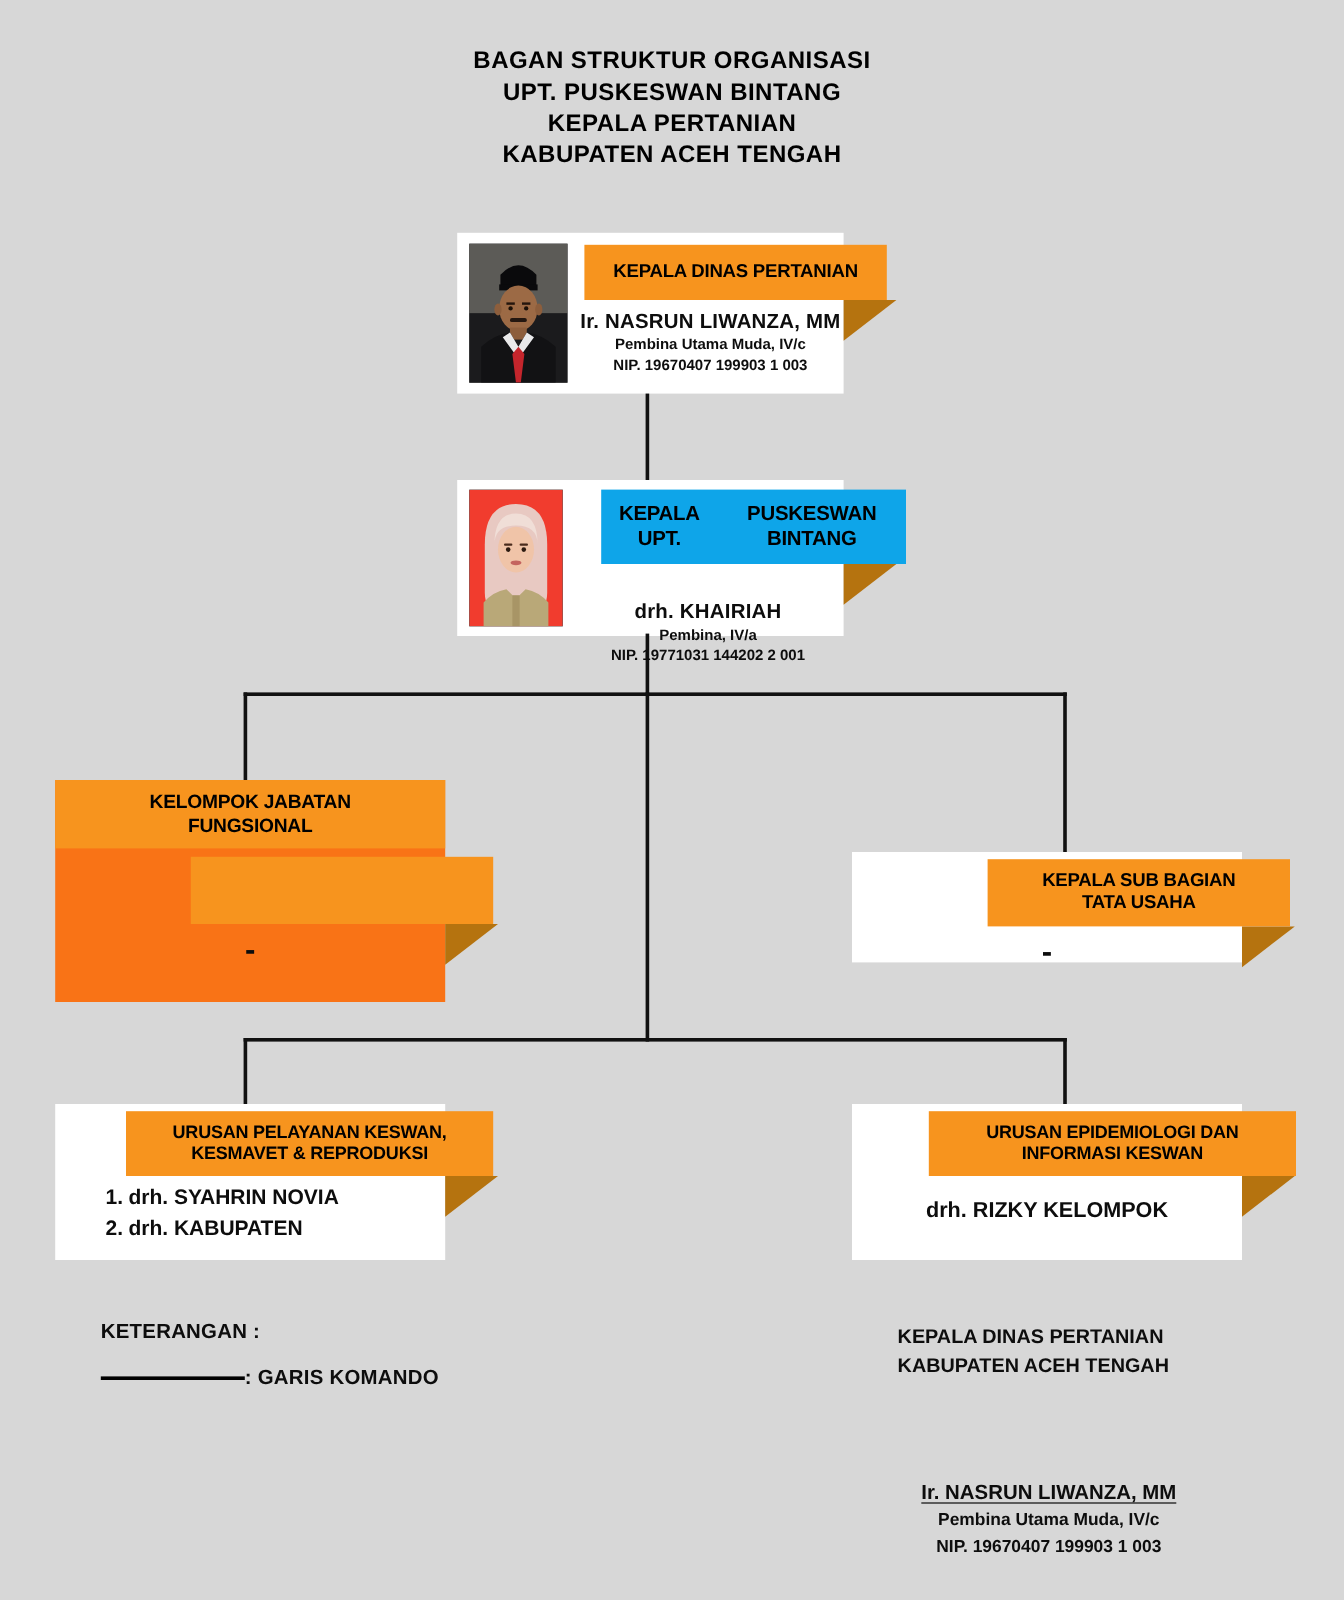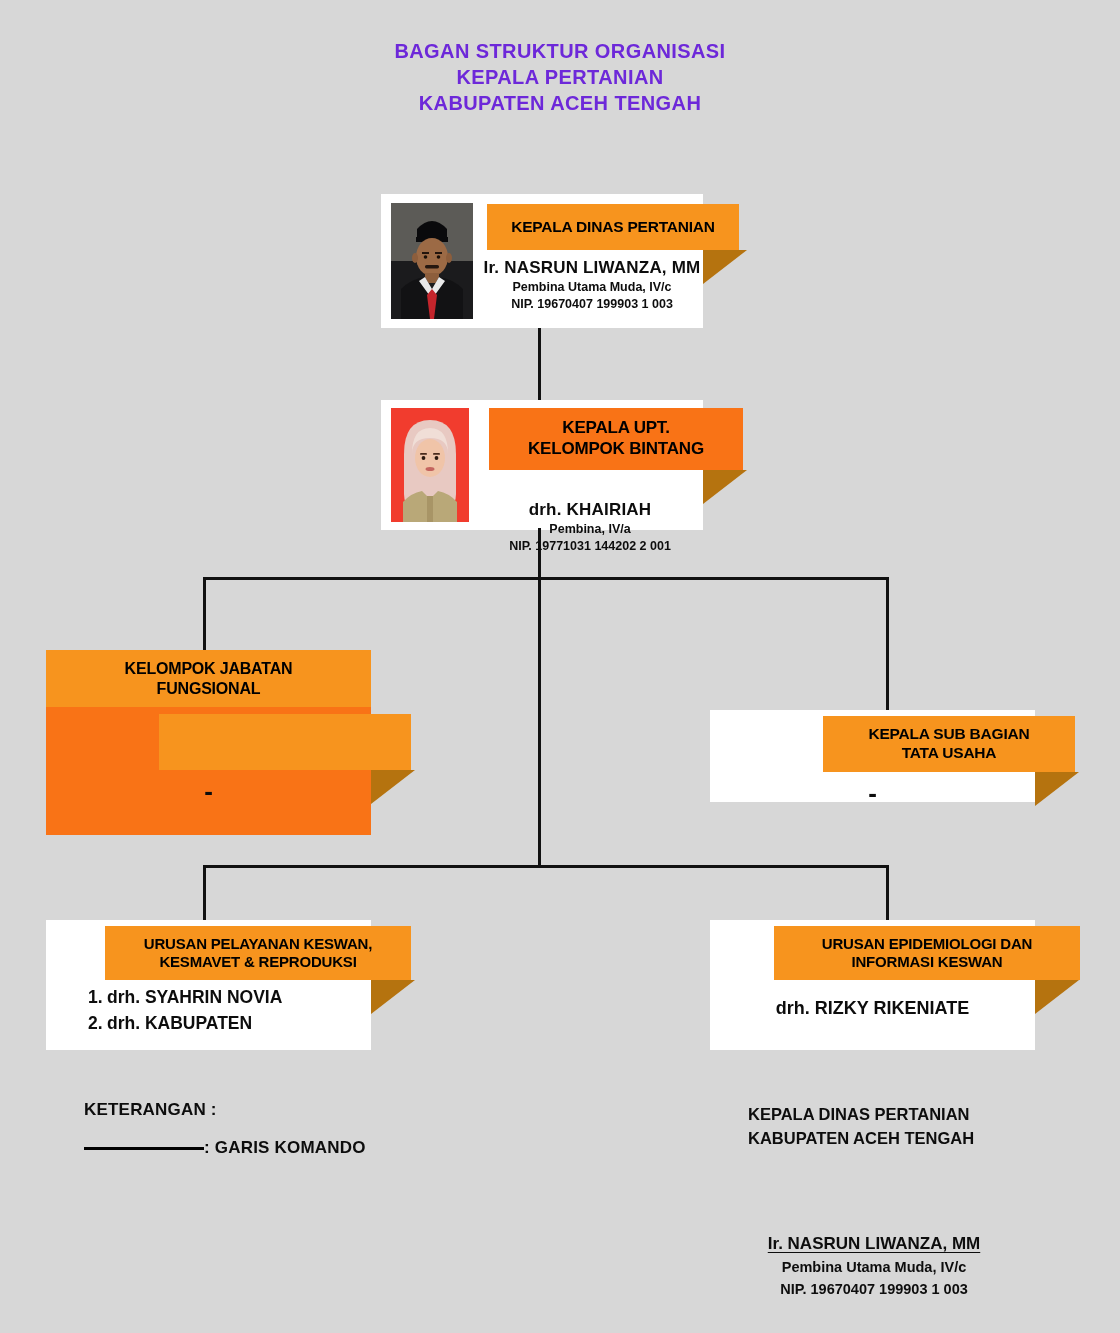--- a/index.html
+++ b/index.html
@@ -16,21 +16,21 @@
     background:#d7d7d7;
     overflow:hidden;
   }
 
   
   .title-block{
     position:absolute;
     left:0; top:38px;
     width:1120px;
     text-align:center;
-    color:#6d28d9;
+    color:#000000;
     font-weight:bold;
     font-size:20px;
     letter-spacing:.4px;
     line-height:26px;
   }
   .title-block div{white-space:nowrap;}
 
   
   .card{
     position:absolute;
@@ -130,20 +130,21 @@
   }
   .sign .s-sub{font-size:14.5px;line-height:22px;}
 </style>
 </head>
 <body style="background: rgb(215, 215, 215);">
 
 <div id="canvas" style="background: rgb(215, 215, 215);">
 
   <div class="title-block">
     <div>BAGAN STRUKTUR ORGANISASI</div>
+    <div>UPT. PUSKESWAN BINTANG</div>
     <div>KEPALA PERTANIAN</div>
     <div>KABUPATEN ACEH TENGAH</div>
   </div>
 
   <div class="ln" style="left: 538px; top: 328px; width: 3px; height: 72px; background: rgb(17, 17, 17);"></div>
 
   <div class="ln" style="left: 538px; top: 528px; width: 3px; height: 52px; background: rgb(17, 17, 17);"></div>
 
   <div class="ln" style="left: 203px; top: 577px; width: 686px; height: 3px; background: rgb(17, 17, 17);"></div>
 
@@ -219,23 +220,23 @@
         <circle cx="32.5" cy="50" r="1.9" fill="#2c1a10"></circle>
         <circle cx="45.5" cy="50" r="1.9" fill="#2c1a10"></circle>
 
         <ellipse cx="39" cy="61" rx="4.5" ry="2" fill="#c4645e"></ellipse>
 
         <path d="M12 114 l0 -20 q8 -9 19 -11 l8 8 l8 -8 q11 2 19 11 l0 20 z" fill="#b9a878"></path>
         <rect x="36" y="88" width="6" height="26" fill="#a89566"></rect>
       </svg>
     </div>
 
-    <div class="ribbon" style="left: 108px; top: 8px; width: 254px; height: 62px; font-size: 17px; flex-direction: column; background: #f97316;">
+    <div class="ribbon" style="left: 120px; top: 8px; width: 254px; height: 62px; font-size: 17px; background: #0ea5e9;">
       <span class="rtext">KEPALA UPT.</span>
-      <span class="rtext">KELOMPOK BINTANG</span>
+      <span class="rtext">PUSKESWAN BINTANG</span>
     </div>
     <div class="fold fold-r" style="left: 322px; top: 70px; border-left-color: rgb(181, 115, 15);"></div>
 
     <div class="nm" style="left:94px; top:70px; width:230px;margin-top:28px;">
       <div class="n1">drh. KHAIRIAH</div>
       <div class="n2">Pembina, IV/a</div>
       <div class="n3">NIP. 19771031 144202 2 001</div>
     </div>
   </div>
 
@@ -286,21 +287,21 @@
     </div>
   </div>
 
   <div class="card" style="left: 710px; top: 920px; width: 325px; height: 130px; background: rgb(255, 255, 255);">
     <div class="ribbon" style="left: 64px; top: 6px; width: 306px; height: 54px; font-size: 15px; flex-direction: column; background: rgb(247, 148, 30);">
       <span class="rtext">URUSAN EPIDEMIOLOGI DAN</span>
       <span class="rtext">INFORMASI KESWAN</span>
     </div>
     <div class="fold fold-r" style="left: 325px; top: 60px; border-left-color: rgb(181, 115, 15);"></div>
 
-    <div class="single-name" style="left:0px; top:78px; width:325px;">drh. RIZKY RIKENIATE</div>
+    <div class="single-name" style="left:0px; top:78px; width:325px;">drh. RIZKY KELOMPOK</div>
   </div>
 
   <div class="keterangan" style="left:84px; top:1100px;">
     <div>KETERANGAN :</div>
     <div class="ket-row" style="margin-top:18px;">
       <span class="ket-line"></span>
       <span>: GARIS KOMANDO</span>
     </div>
   </div>
 

